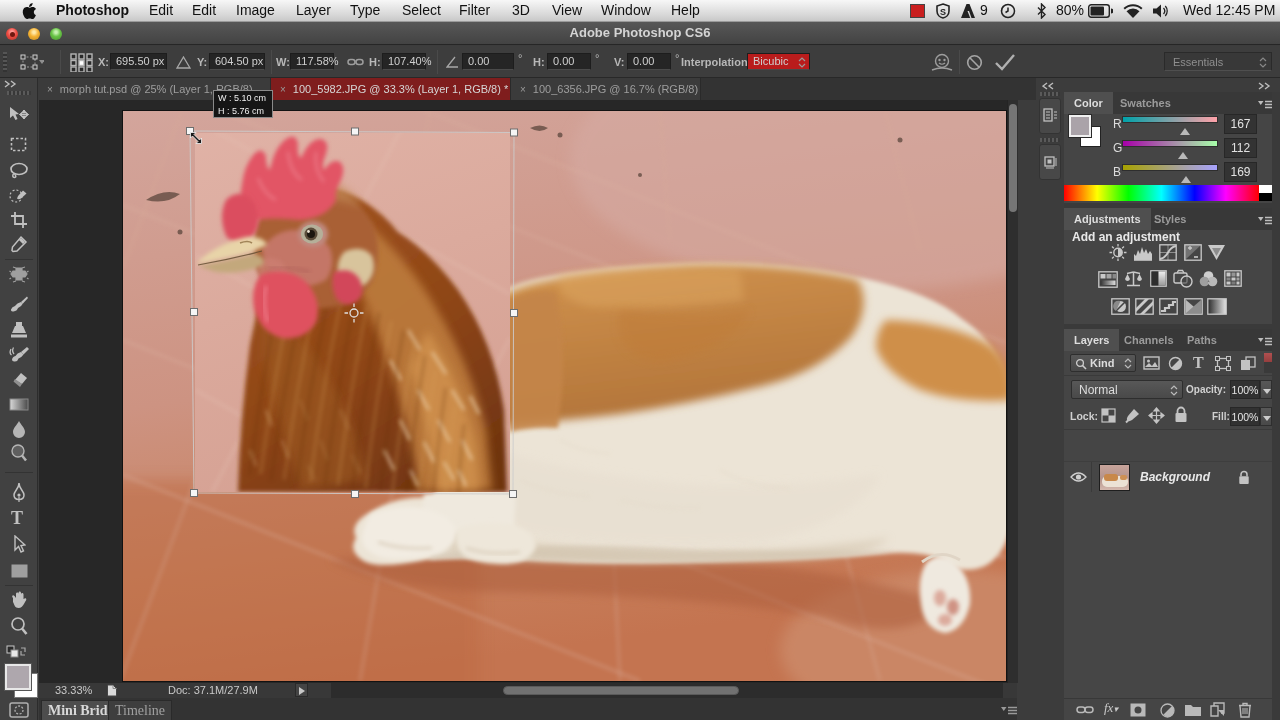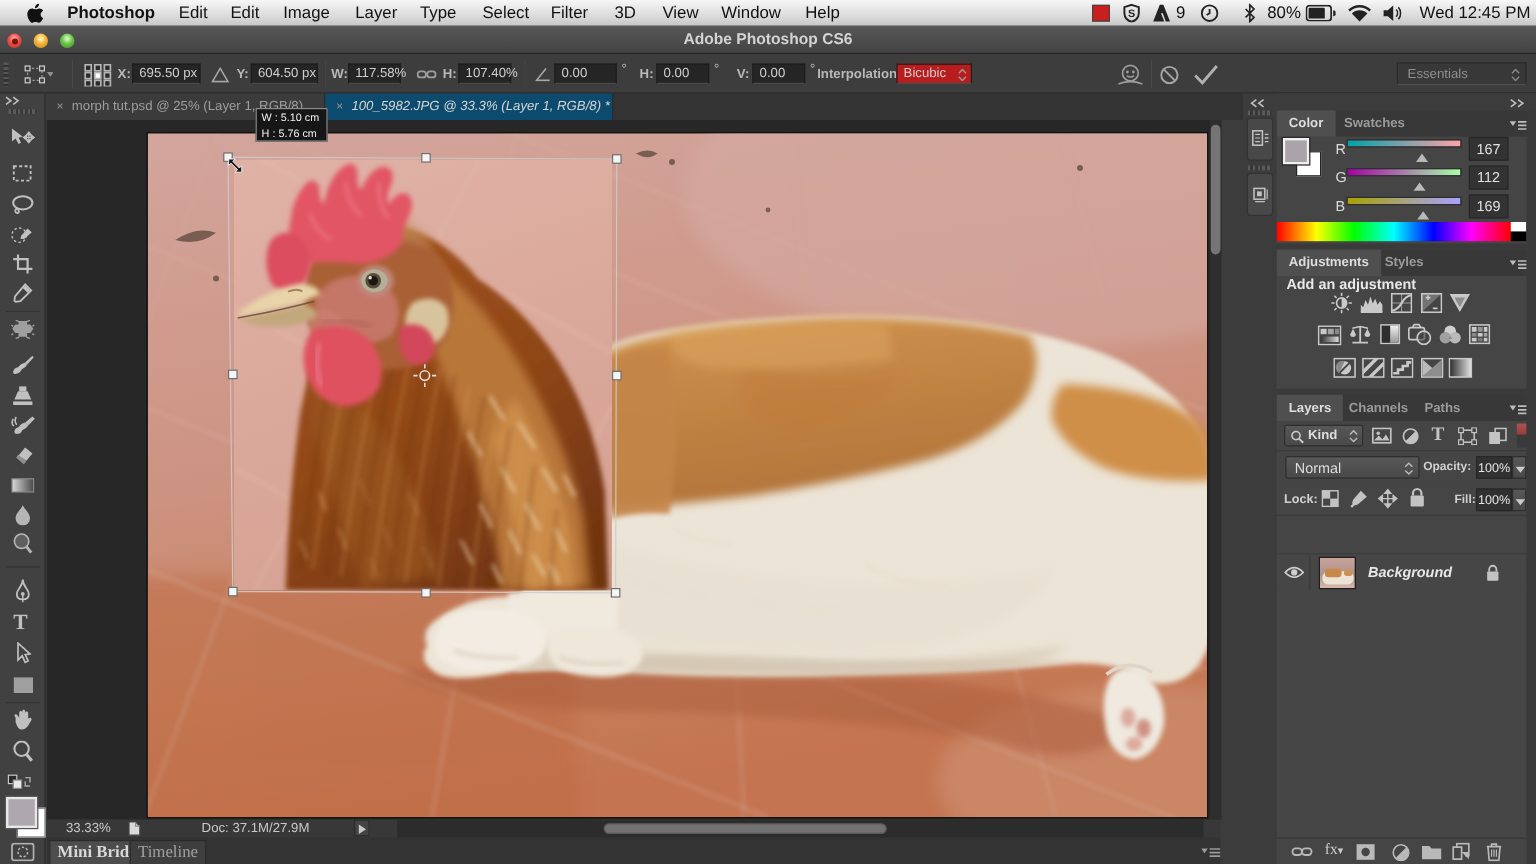--- a/index.html
+++ b/index.html
@@ -30,21 +30,21 @@
   border:1px solid #1d1d1d; border-bottom-color:#4a4a4a; color:#cfcfcf;
   font-size:11px; line-height:15px; padding-left:5px; }
 .olab { position:absolute; top:10px; color:#b8b8b8; font-size:11px; font-weight:bold;}
 .osep { position:absolute; top:4px; width:1px; height:24px; background:#2e2e2e;
   border-right:1px solid #4a4a4a; }
 
 
 #tabbar { left:38px; top:78px; width:1242px; height:22px; background:#333333; }
 .dtab { position:absolute; top:0; height:22px; font-size:11px; color:#9e9e9e;
   background:#3b3b3b; border-right:1px solid #2a2a2a; line-height:22px; }
-.dtab.act { background:#0c4a6e; color:#d6d6d6;font-style:italic; }
+.dtab.act { background:#7f1d1d; color:#d6d6d6; }
 .dtab .x { margin:0 7px 0 9px; color:#9a9a9a; font-size:10px; }
 
 
 #toolbar { left:0; top:78px; width:38px; height:642px; background:#414141;
   border-right:1px solid #2c2c2c; }
 
 
 #canvas { left:39px; top:100px; width:978px; height:583px; background:#272727; }
 #photo { position:absolute; left:84px; top:11px; width:883px; height:570px; box-shadow:0 0 0 1px rgba(15,15,15,0.85); }
 
@@ -212,20 +212,21 @@
     <div class="abs" style="left:1164px;top:6px;width:108px;height:19px;background:#383838;border:1px solid #2a2a2a;border-bottom-color:#4f4f4f;color:#8f8f8f;font-size:11px;line-height:18px;padding-left:8px">Essentials
       <svg class="abs" style="right:4px;top:4px" width="8" height="11" viewBox="0 0 8 11">
         <path d="M1 4 L4 1 L7 4 M1 7 L4 10 L7 7" fill="none" stroke="#888" stroke-width="1.2"></path>
       </svg>
     </div>
   </div>
 
   <div id="tabbar" class="abs">
     <div class="dtab" style="left:0;width:233px"><span class="x">×</span>morph tut.psd @ 25% (Layer 1, RGB/8)</div>
     <div class="dtab act" style="left:233px;width:240px"><span class="x">×</span>100_5982.JPG @ 33.3% (Layer 1, RGB/8) *</div>
+    <div class="dtab" style="left:473px;width:190px"><span class="x">×</span>100_6356.JPG @ 16.7% (RGB/8)</div>
   </div>
 
   <div id="toolbar" class="abs">
     <svg class="abs" style="left:4px;top:2px" width="14" height="8" viewBox="0 0 14 8">
       <path d="M1 1 L5 4 L1 7 M7 1 L11 4 L7 7" fill="none" stroke="#bdbdbd" stroke-width="1.4"></path>
     </svg>
     <div class="abs" style="left:7px;top:13px;width:24px;height:4px;background:repeating-linear-gradient(90deg,#5a5a5a 0 2px,#383838 2px 4px)"></div>
     <svg class="abs" style="left:8px;top:28px" width="22" height="17" viewBox="0 0 22 17">
       <path d="M2 1 L2 12 L5 9.5 L7.5 14 L9.5 13 L7.5 8.5 L11 8Z" fill="#c0c0c0"></path>
       <path d="M16 4 V13 M11.5 8.5 H20.5 M16 4 l-2 2.5 h4z M16 13 l-2 -2.5 h4z M11.5 8.5 l2.5 -2 v4z M20.5 8.5 l-2.5 -2 v4z" stroke="#c0c0c0" fill="#c0c0c0" stroke-width="1"></path>
@@ -874,21 +875,21 @@
 
     <div class="abs" style="left:0;top:414px;width:216px;height:206px;background:#464646"></div>
 
     <div class="abs" style="left:0;top:620px;width:216px;height:22px;background:#454545;border-top:1px solid #383838">
       <svg class="abs" style="left:12px;top:5px" width="18" height="11" viewBox="0 0 18 11">
         <g fill="none" stroke="#b9b9b9" stroke-width="1.5">
           <rect x="1" y="3" width="8" height="5.5" rx="2.7"></rect>
           <rect x="9" y="3" width="8" height="5.5" rx="2.7"></rect>
         </g>
       </svg>
-      <span class="abs" style="left:40px;top:1px;color:#c9c9c9;font-size:13px;font-family:'Liberation Serif',serif">fx<span style="font-size:9px">▾</span></span>
+      <span class="abs" style="left:40px;top:1px;color:#c9c9c9;font-size:13px;font-style:italic;font-family:'Liberation Serif',serif">fx<span style="font-size:9px">▾</span></span>
       <svg class="abs" style="left:66px;top:4px" width="16" height="14" viewBox="0 0 16 14">
         <rect x="0.5" y="0.5" width="15" height="13" fill="#b9b9b9"></rect>
         <circle cx="8" cy="7" r="3.5" fill="#454545"></circle>
       </svg>
       <svg class="abs" style="left:96px;top:4px" width="15" height="15" viewBox="0 0 15 15">
         <circle cx="7.5" cy="7.5" r="6.5" fill="none" stroke="#b9b9b9" stroke-width="1.3"></circle>
         <path d="M7.5 1 A6.5 6.5 0 0 1 7.5 14 L3 12 L12 3Z" fill="#b9b9b9"></path>
       </svg>
       <svg class="abs" style="left:120px;top:4px" width="18" height="14" viewBox="0 0 18 14">
         <path d="M1 13 V2 H7 L9 4 H17 V13Z" fill="#b9b9b9"></path>

